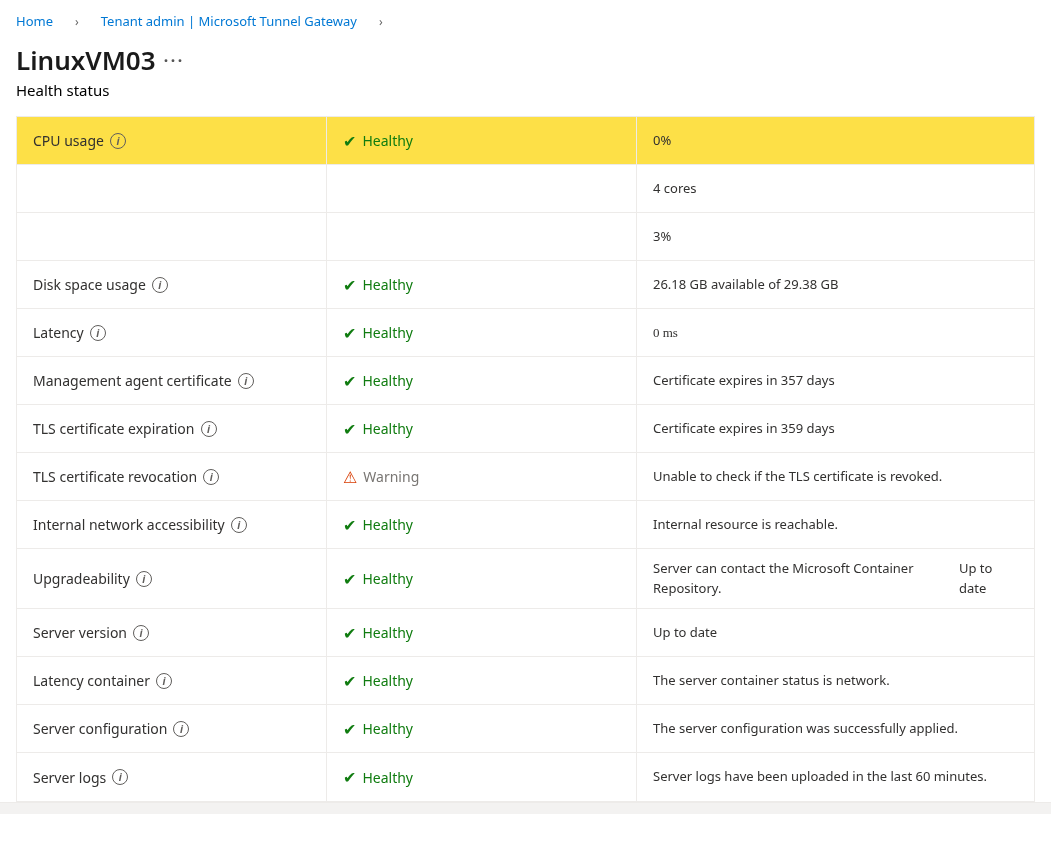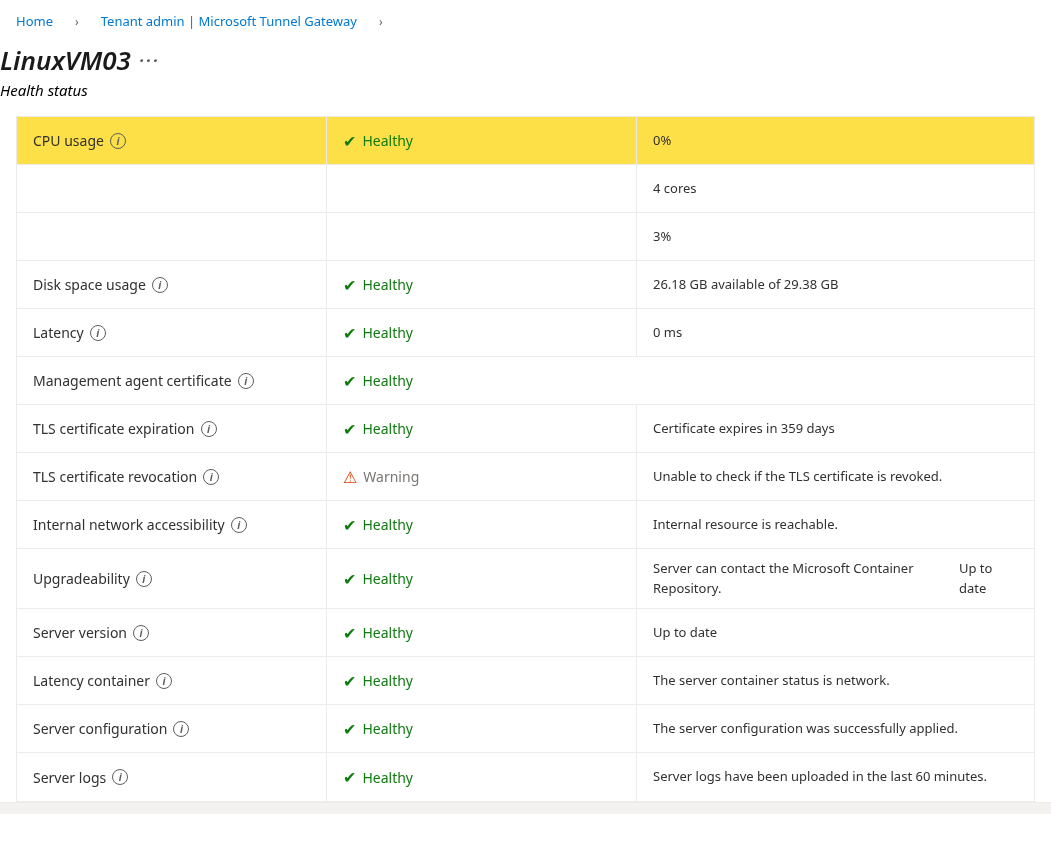--- a/index.html
+++ b/index.html
@@ -2,21 +2,21 @@
 <html><head>
   <meta charset="utf-8">
   <style>
     * { box-sizing: border-box; margin: 0; padding: 0; }
     body { font-family: 'Segoe UI', system-ui, sans-serif; font-size: 14px; color: #333; background: #fff; }
 
     .breadcrumb { display: flex; align-items: center; gap: 22px; padding: 12px 16px 8px; font-size: 13px; }
     .breadcrumb a { color: #0078d4; text-decoration: none; }
     .breadcrumb-sep { color: #666; font-size: 12px; }
 
-    .page-header { padding: 4px 0 4px; font-style: italic; }
+    .page-header { padding: 4px 16px 4px; }
     .page-title { font-size: 26px; font-weight: 600; color: #1a1a1a; display: flex; align-items: center; gap: 8px; }
     .more-icon { font-size: 18px; color: #555; cursor: pointer; letter-spacing: 2px; }
     .page-subtitle { color: #000000; font-size: 15px; margin-top: 2px; }
 
     .table-container { margin: 12px 16px 0; border: 1px solid #edebe9; }
 
     .table-row {
       display: grid;
       grid-template-columns: 310px 310px 1fr;
       border-bottom: 1px solid #edebe9;
@@ -131,36 +131,39 @@
           <span>Latency</span>
           <span class="info-icon">i</span>
         </span>
       </div>
       <div class="table-cell">
         <div class="status-healthy">
           <span class="check-icon">✔</span>
           <span>Healthy</span>
         </div>
       </div>
-      <div class="table-cell" style="align-items: flex-start; flex-direction: column; justify-content: center;">
+      <div class="table-cell" style="align-items: flex-start; flex-direction: column; justify-content: center; font-family: Liberation Serif, serif;">
         <p class="detail-text">0 ms</p>
       </div>
     </div>
     <div class="table-row">
       <div class="table-cell">
         <span class="cell-label">
           <span>Management agent certificate</span>
           <span class="info-icon">i</span>
         </span>
       </div>
       <div class="table-cell">
         <div class="status-healthy">
           <span class="check-icon">✔</span>
           <span>Healthy</span>
         </div>
+      </div>
+      <div class="table-cell" style="align-items: flex-start; flex-direction: column; justify-content: center;">
+        <p class="detail-text">Certificate expires in 357 days</p>
       </div>
     </div>
     <div class="table-row">
       <div class="table-cell">
         <span class="cell-label">
           <span>TLS certificate expiration</span>
           <span class="info-icon">i</span>
         </span>
       </div>
       <div class="table-cell">

